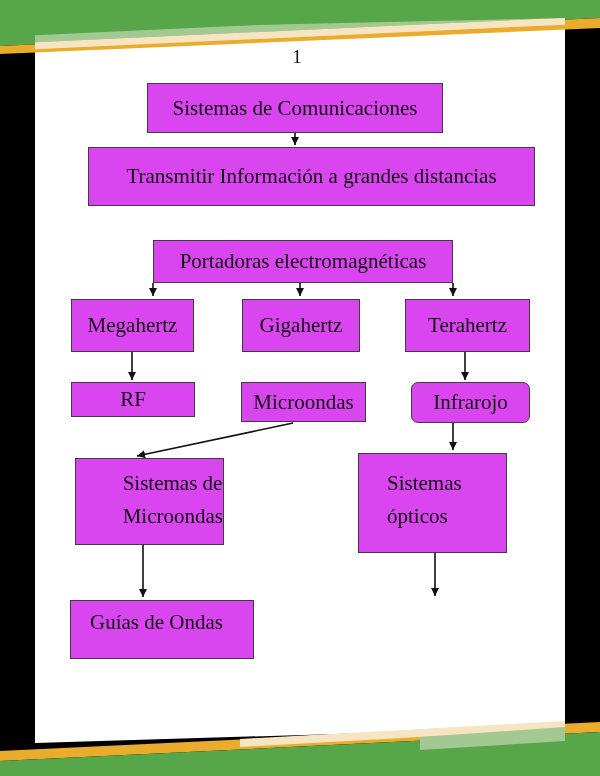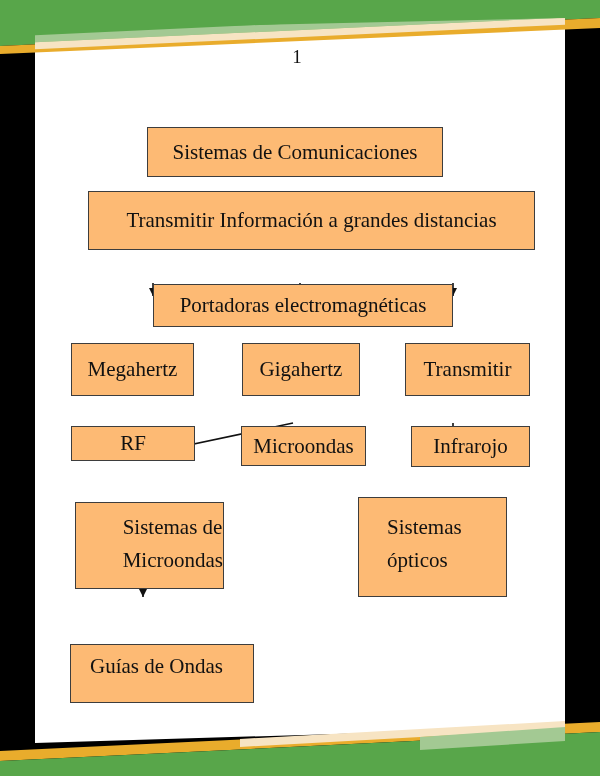--- a/index.html
+++ b/index.html
@@ -25,25 +25,24 @@
     clip-path:polygon(0 751px,600px 722px,600px 732px,0 761px);}
   #bottom-green-band{background:#58a64a;
     clip-path:polygon(0 761px,600px 732px,600px 776px,0 776px);}
   #bottom-cream-stripe{background:#f7e4c3;
     clip-path:polygon(240px 739px,565px 721px,565px 729px,240px 747px);}
   #bottom-lightgreen-stripe{background:#a3c993;
     clip-path:polygon(420px 737px,565px 727px,565px 741px,420px 750px);}
   
   #flowchart{position:absolute;inset:0;}
   .node{
-    position:absolute;box-sizing:border-box;background:#fdba74;
+    position:absolute;box-sizing:border-box;background:#d946ef;
     border:1.5px solid #3d3d3d;color:#111111;font-size:21px;
     display:flex;align-items:center;justify-content:center;
     line-height:1.25;
-    margin-top:44px;
   }
   .node .lbl{white-space:pre-line;text-align:center;}
   .node.two-line{align-items:flex-start;justify-content:flex-start;}
   .node.two-line .lbl{text-align:left;line-height:1.55;}
   #node-sistemas-microondas{padding:8px 0 0 18px;}
   #node-sistemas-opticos{padding:13px 0 0 28px;}
   #node-guias-ondas{align-items:flex-start;justify-content:flex-start;padding:8px 0 0 19px;}
   #node-fibra-optica{align-items:flex-start;padding:6px 0 0 0;}
   #page-number{
     position:absolute;left:270px;top:46px;width:54px;text-align:center;
@@ -107,32 +106,32 @@
 
     <div class="node" id="node-megahertz" style="left:71px;top:299px;width:123px;height:53px;">
       <span class="lbl">Megahertz</span>
     </div>
 
     <div class="node" id="node-gigahertz" style="left:242px;top:299px;width:118px;height:53px;">
       <span class="lbl">Gigahertz</span>
     </div>
 
     <div class="node" id="node-terahertz" style="left:405px;top:299px;width:125px;height:53px;">
-      <span class="lbl">Transmitir</span>
+      <span class="lbl">Terahertz</span>
     </div>
 
     <div class="node" id="node-rf" style="left:71px;top:382px;width:124px;height:35px;">
       <span class="lbl">RF</span>
     </div>
 
     <div class="node" id="node-microondas" style="left:241px;top:382px;width:125px;height:40px;">
       <span class="lbl">Microondas</span>
     </div>
 
-    <div class="node" id="node-infrarojo" style="left:411px;top:382px;width:119px;height:41px;">
+    <div class="node" id="node-infrarojo" style="left:411px;top:382px;width:119px;height:41px;border-radius:7px;">
       <span class="lbl">Infrarojo</span>
     </div>
 
     <div class="node two-line" id="node-sistemas-microondas" style="left:75px;top:458px;width:149px;height:87px;justify-content:flex-end;">
       <span class="lbl">Sistemas de
 Microondas</span>
     </div>
 
     <div class="node two-line" id="node-sistemas-opticos" style="left:358px;top:453px;width:149px;height:100px;">
       <span class="lbl">Sistemas

